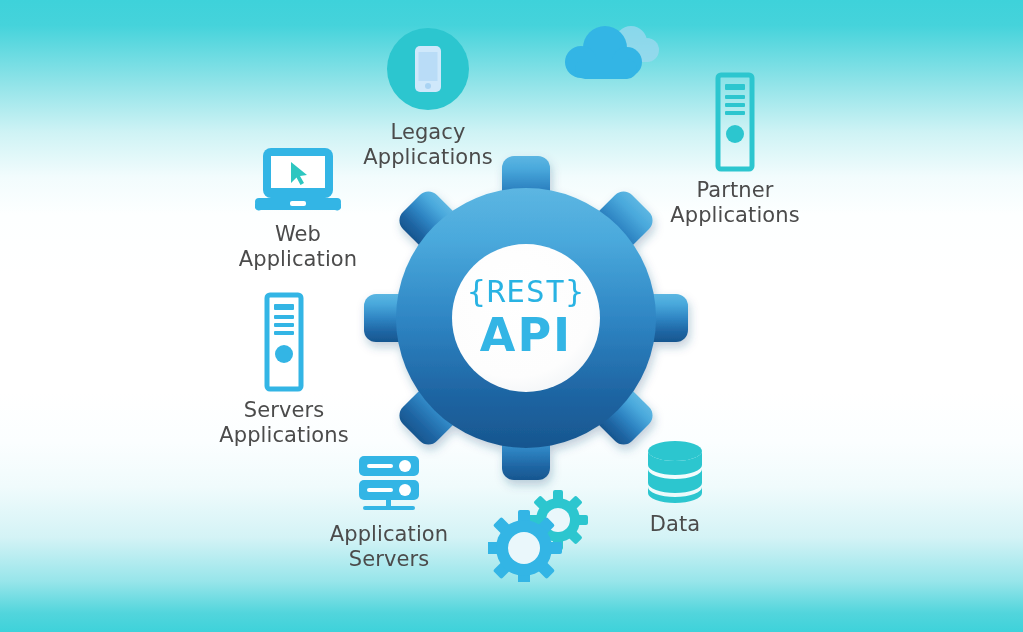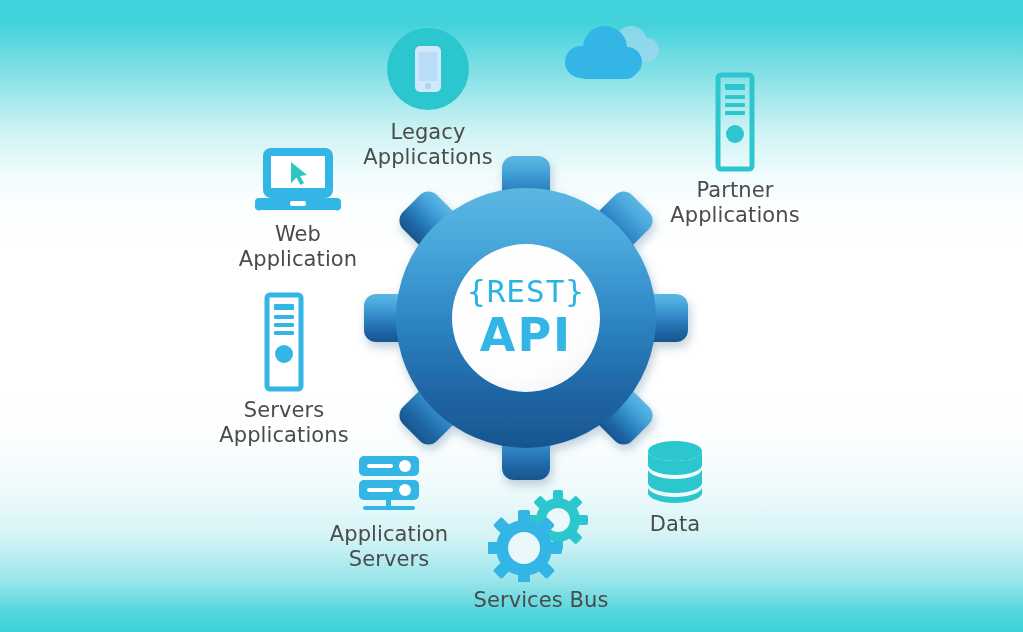--- a/index.html
+++ b/index.html
@@ -286,16 +286,15 @@
             <rect x="-6" y="-38" width="12" height="15" rx="2" transform="rotate(45)"></rect>
             <rect x="-6" y="23" width="12" height="15" rx="2" transform="rotate(45)"></rect>
             <rect x="-38" y="-6" width="15" height="12" rx="2" transform="rotate(45)"></rect>
             <rect x="23" y="-6" width="15" height="12" rx="2" transform="rotate(45)"></rect>
           </g>
           <circle cx="0" cy="0" r="28"></circle>
           <circle cx="0" cy="0" r="16" fill="#eaf7fb"></circle>
         </g>
       </svg>
     </div>
-    <div class="label">Services Bus</div>
   </div>
 
 </div>
 
 </body></html>

